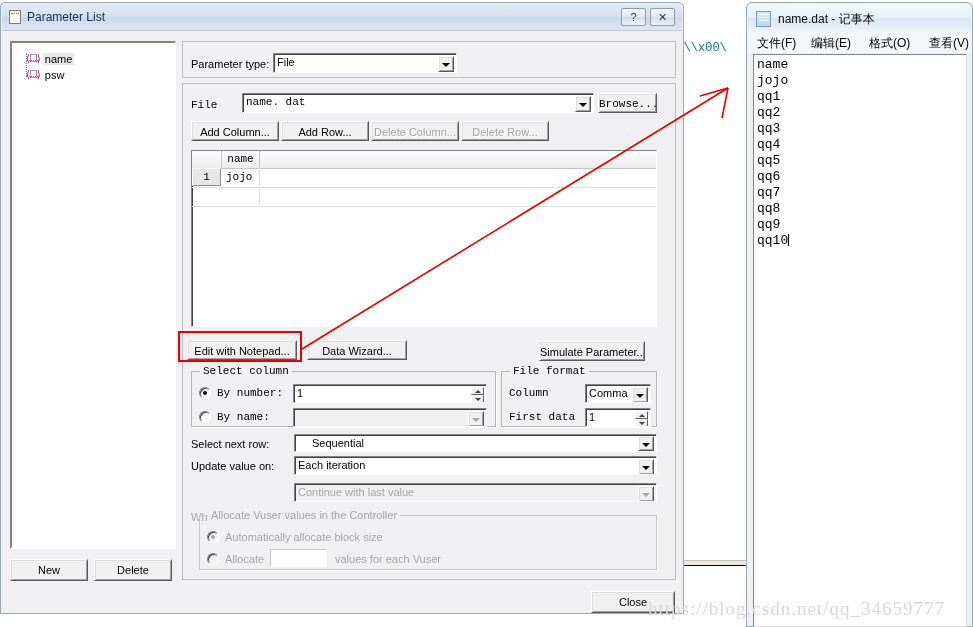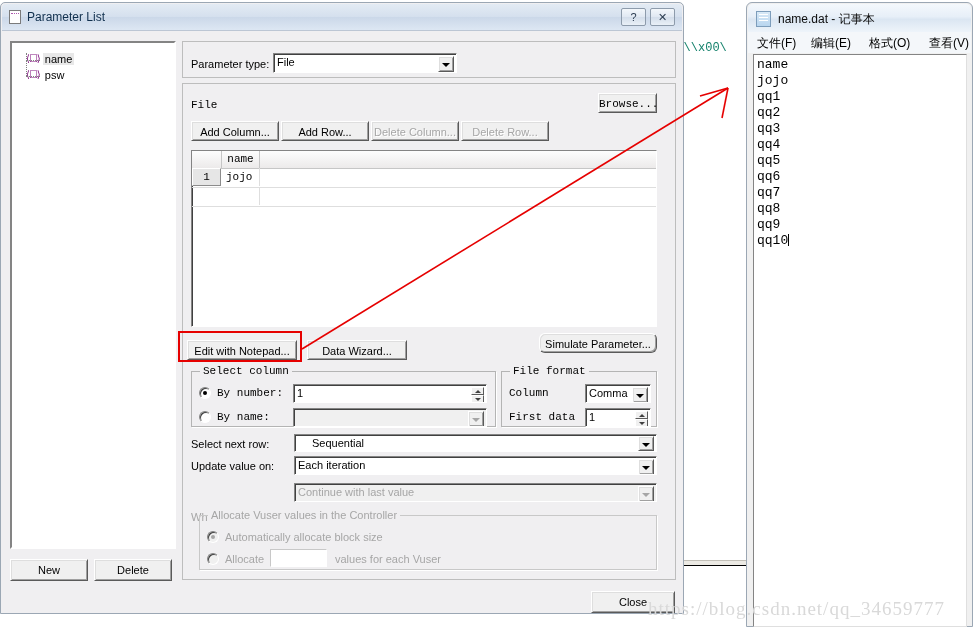--- a/index.html
+++ b/index.html
@@ -453,20 +453,24 @@
   <div id="param-top-panel"></div>
   <div class="lbl" style="left:190px; top:55px;">Parameter type:</div>
   <div class="w95-field" style="position:absolute; left:272px; top:50px; width:184px; height:20px;">
     <span>File</span>
     <span class="combo-arrow"></span>
   </div>
 
   <div id="param-body-panel"></div>
 
   <div class="lbl mono" style="left:190px; top:96px;">File</div>
+  <div class="w95-field mono" style="position:absolute; left:241px; top:90px; width:352px; height:20px;">
+    <span>name. dat</span>
+    <span class="combo-arrow"></span>
+  </div>
   <div class="w95-btn" style="position:absolute; left:597px; top:90px; width:59px; height:20px; font-family:'Liberation Mono',monospace;">Browse...</div>
 
   <div class="w95-btn" style="position:absolute; left:190px; top:118px; width:88px; height:20px;">Add Column...</div>
   <div class="w95-btn" style="position:absolute; left:280px; top:118px; width:88px; height:20px;">Add Row...</div>
   <div class="w95-btn disabled" style="position:absolute; left:370px; top:118px; width:88px; height:20px;">Delete Column...</div>
   <div class="w95-btn disabled" style="position:absolute; left:460px; top:118px; width:88px; height:20px;">Delete Row...</div>
 
   <div id="grid">
     <div id="grid-header">
       <div class="gh-cell" style="left:0px; width:30px;"></div>
@@ -476,21 +480,21 @@
       <div class="gr-num">1</div>
       <div class="gr-cell" style="left:30px; width:38px;">jojo</div>
     </div>
     <div class="grid-row" style="top:36px;">
       <div class="gr-cell" style="left:30px; width:38px; border-right:1px solid #dedede;"></div>
     </div>
   </div>
 
   <div class="w95-btn" style="position:absolute; left:186px; top:337px; width:110px; height:20px;">Edit with Notepad...</div>
   <div class="w95-btn" style="position:absolute; left:306px; top:337px; width:100px; height:20px;">Data Wizard...</div>
-  <div class="w95-btn" style="position:absolute; left:538px; top:330px; width:118px; height:20px;border-radius:6px;">Simulate Parameter...</div>
+  <div class="w95-btn" style="position:absolute; left:538px; top:338px; width:106px; height:20px;">Simulate Parameter...</div>
 
   <div class="grp" style="left:190px; top:368px; width:305px; height:56px;">
     <span class="grp-title">Select column</span>
   </div>
   <span class="radio checked" style="left:198px; top:384px;"></span>
   <div class="lbl mono" style="left:216px; top:384px;">By number:</div>
   <div class="w95-field" style="position:absolute; left:292px; top:381px; width:194px; height:19px;">
     <span>1</span>
     <span class="spin">
         <div class="up"></div>

